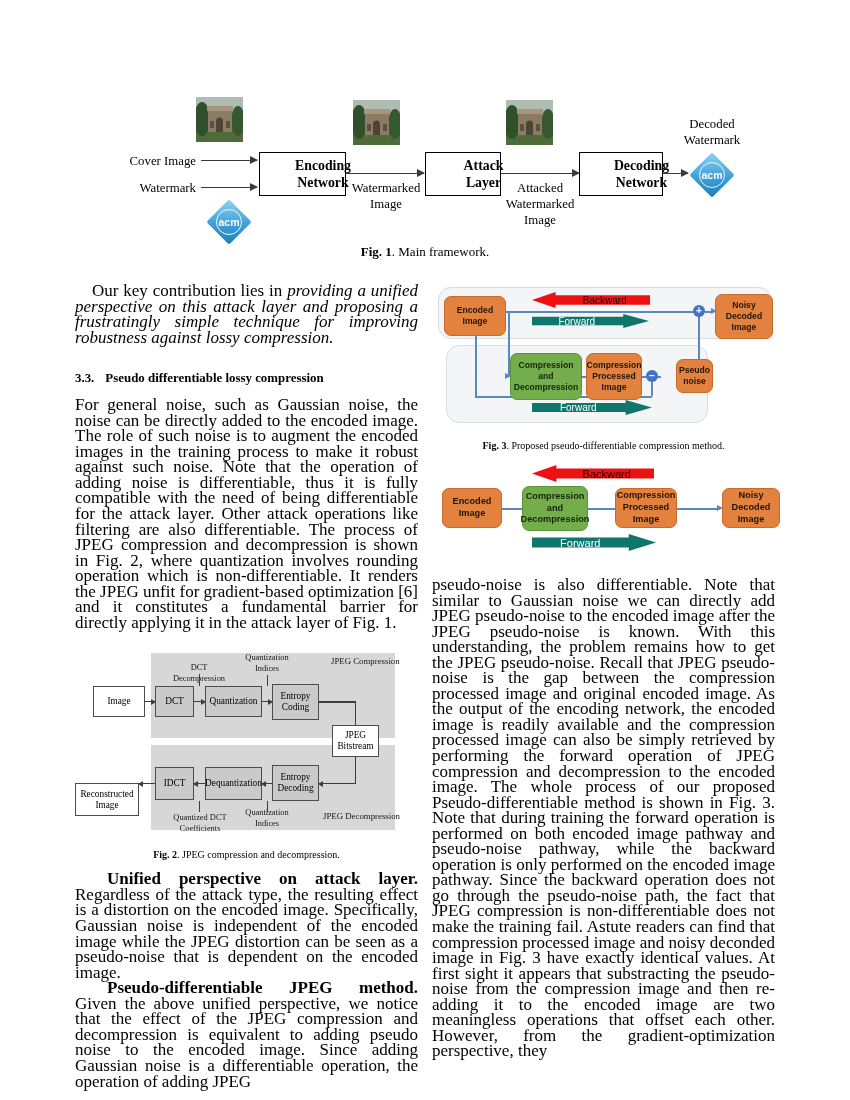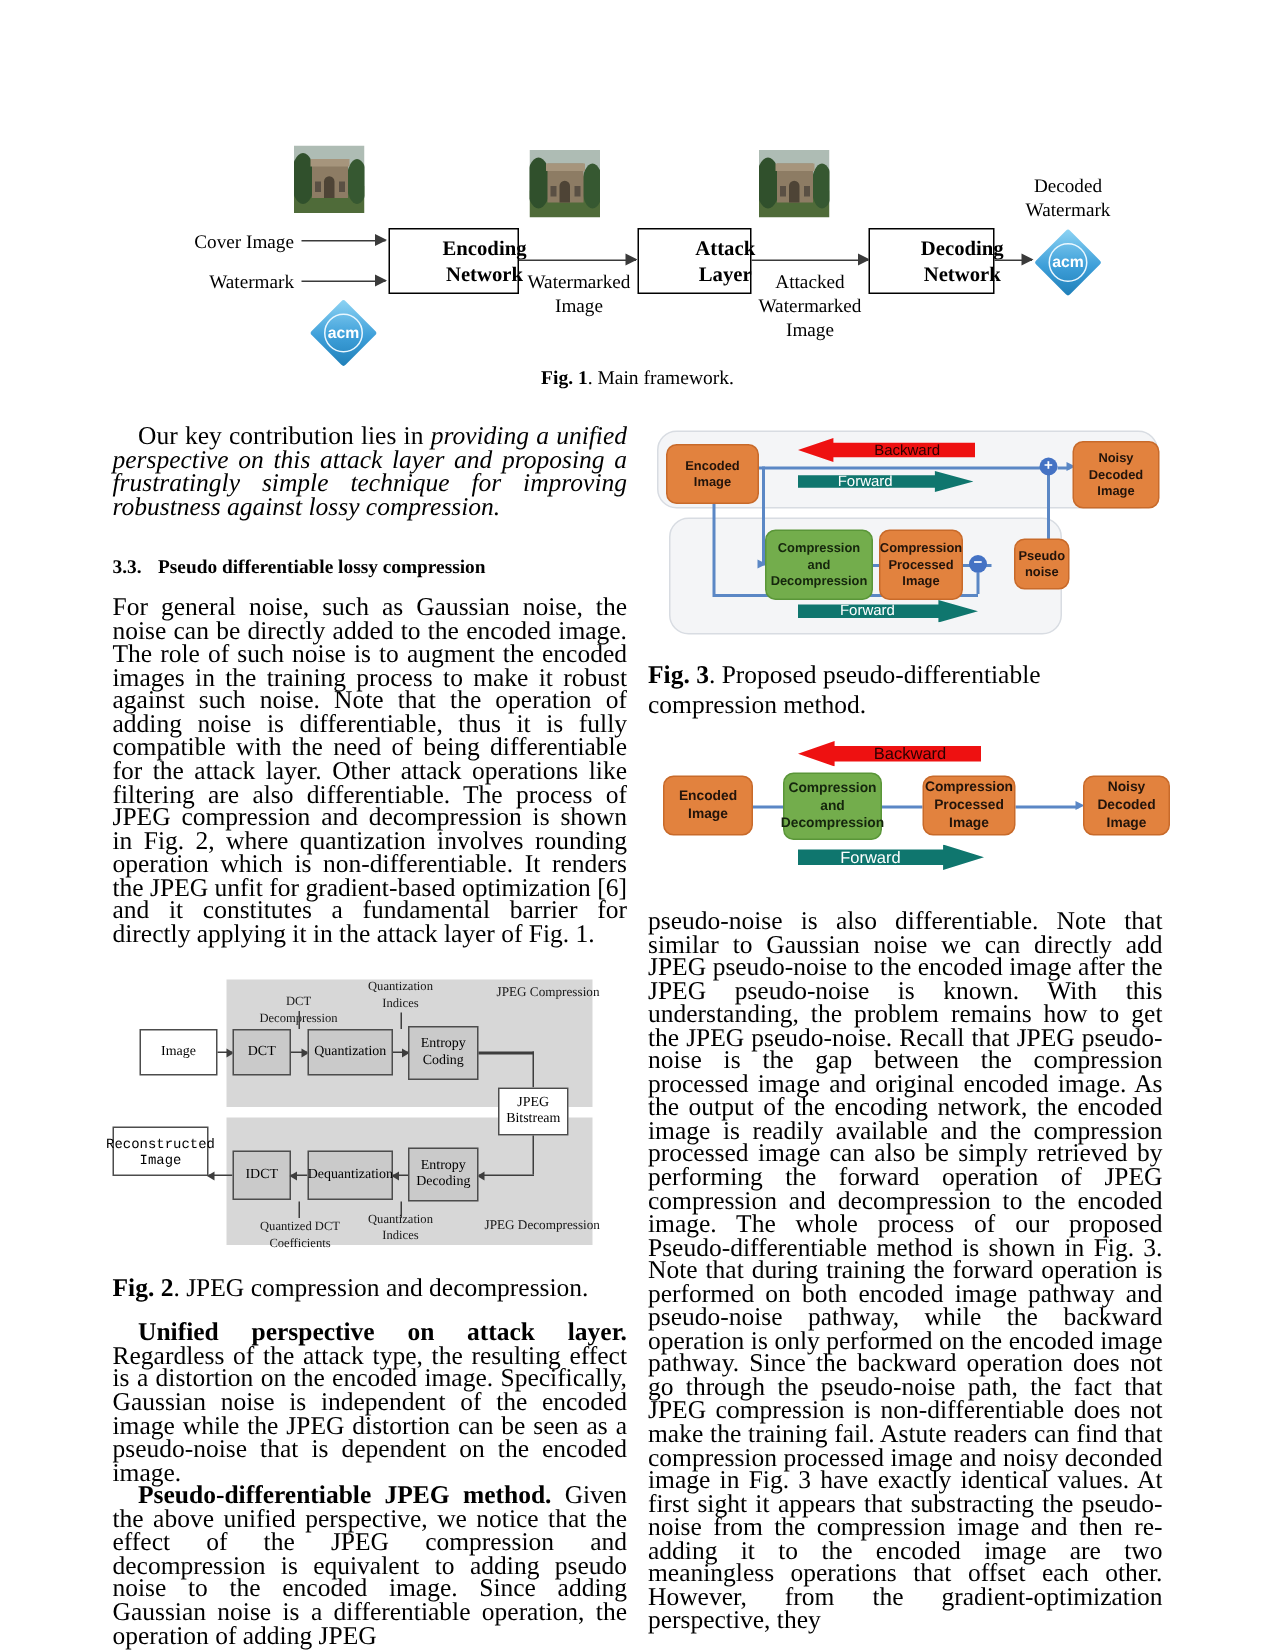--- a/index.html
+++ b/index.html
@@ -23,24 +23,24 @@
   .acm .ring { position:absolute; left:9px; top:9px; width:26px; height:26px; border-radius:50%;
                border:1.6px solid #eaf7ff; display:flex; align-items:center; justify-content:center;
                font-family:"Liberation Sans", sans-serif; font-weight:bold; font-size:10.5px; color:#fff; }
   .fig1-caption { position:absolute; left:0; top:244px; width:850px; text-align:center; font-size:13px; }
 
   
   .columns { position:absolute; left:75px; top:283px; width:700px; display:flex; gap:14px; }
   .col { width:343px; }
   .p { font-size:17px; line-height:15.55px; text-align:justify; }
   .indent { text-indent:17px; }
-  .lead { font-weight:bold; }
+  .lead { font-weight:bold;margin-left:15px; }
   .h3 { font-weight:bold; font-size:12.9px; margin:26px 0 11px 0; }
   .h3 .num { margin-right:11px; }
-  .caption { text-align:left; font-size:17px; }
+  .caption { text-align:center; font-size:10px; }
 
   
   .fig2 { position:relative; width:343px; height:192px; margin-top:13px; }
   .f2panel { position:absolute; background:#d7d7d7; }
   .f2box { position:absolute; border:1.5px solid #4c4c4c; display:flex; align-items:center; justify-content:center;
            text-align:center; font-size:9.3px; line-height:1.2; white-space:pre-line; }
   .f2gray { background:#cacaca; }
   .f2white { background:#ffffff; }
   .f2lbl { position:absolute; font-size:8.4px; line-height:1.25; text-align:center; white-space:pre-line; color:#161616; }
   .f2region { position:absolute; font-size:8.8px; color:#161616; }
@@ -189,21 +189,21 @@
 Indices</div>
         <div class="f2tick" style="left:192px; top:32px; height:11px;"></div>
 
         <div class="f2line" style="left:244px; top:58px; width:37px; height:1.4px;"></div>
         <div class="f2line" style="left:280px; top:58px; width:1.4px; height:24px;"></div>
         <div class="f2box f2white" style="left:257px; top:82px; width:47px; height:32px;">JPEG
 Bitstream</div>
         <div class="f2line" style="left:280px; top:114px; width:1.4px; height:26px;"></div>
         <div class="f2arrow l" style="left:244px; top:140px; width:37px;"></div>
 
-        <div class="f2box f2white" style="left:0px; top:108px; width:64px; height:33px;font-family:Liberation Mono, monospace;">Reconstructed
+        <div class="f2box f2white" style="left:0px; top:140px; width:64px; height:33px;">Reconstructed
 Image</div>
         <div class="f2arrow l" style="left:64px; top:140px; width:16px;"></div>
         <div class="f2box f2gray" style="left:80px; top:124px; width:39px; height:33px;">IDCT</div>
         <div class="f2arrow l" style="left:119px; top:140px; width:11px;"></div>
         <div class="f2box f2gray" style="left:130px; top:124px; width:57px; height:33px;">Dequantization</div>
         <div class="f2arrow l" style="left:187px; top:140px; width:10px;"></div>
         <div class="f2box f2gray" style="left:197px; top:122px; width:47px; height:36px;">Entropy
 Decoding</div>
 
         <div class="f2tick" style="left:124px; top:158px; height:11px;"></div>

